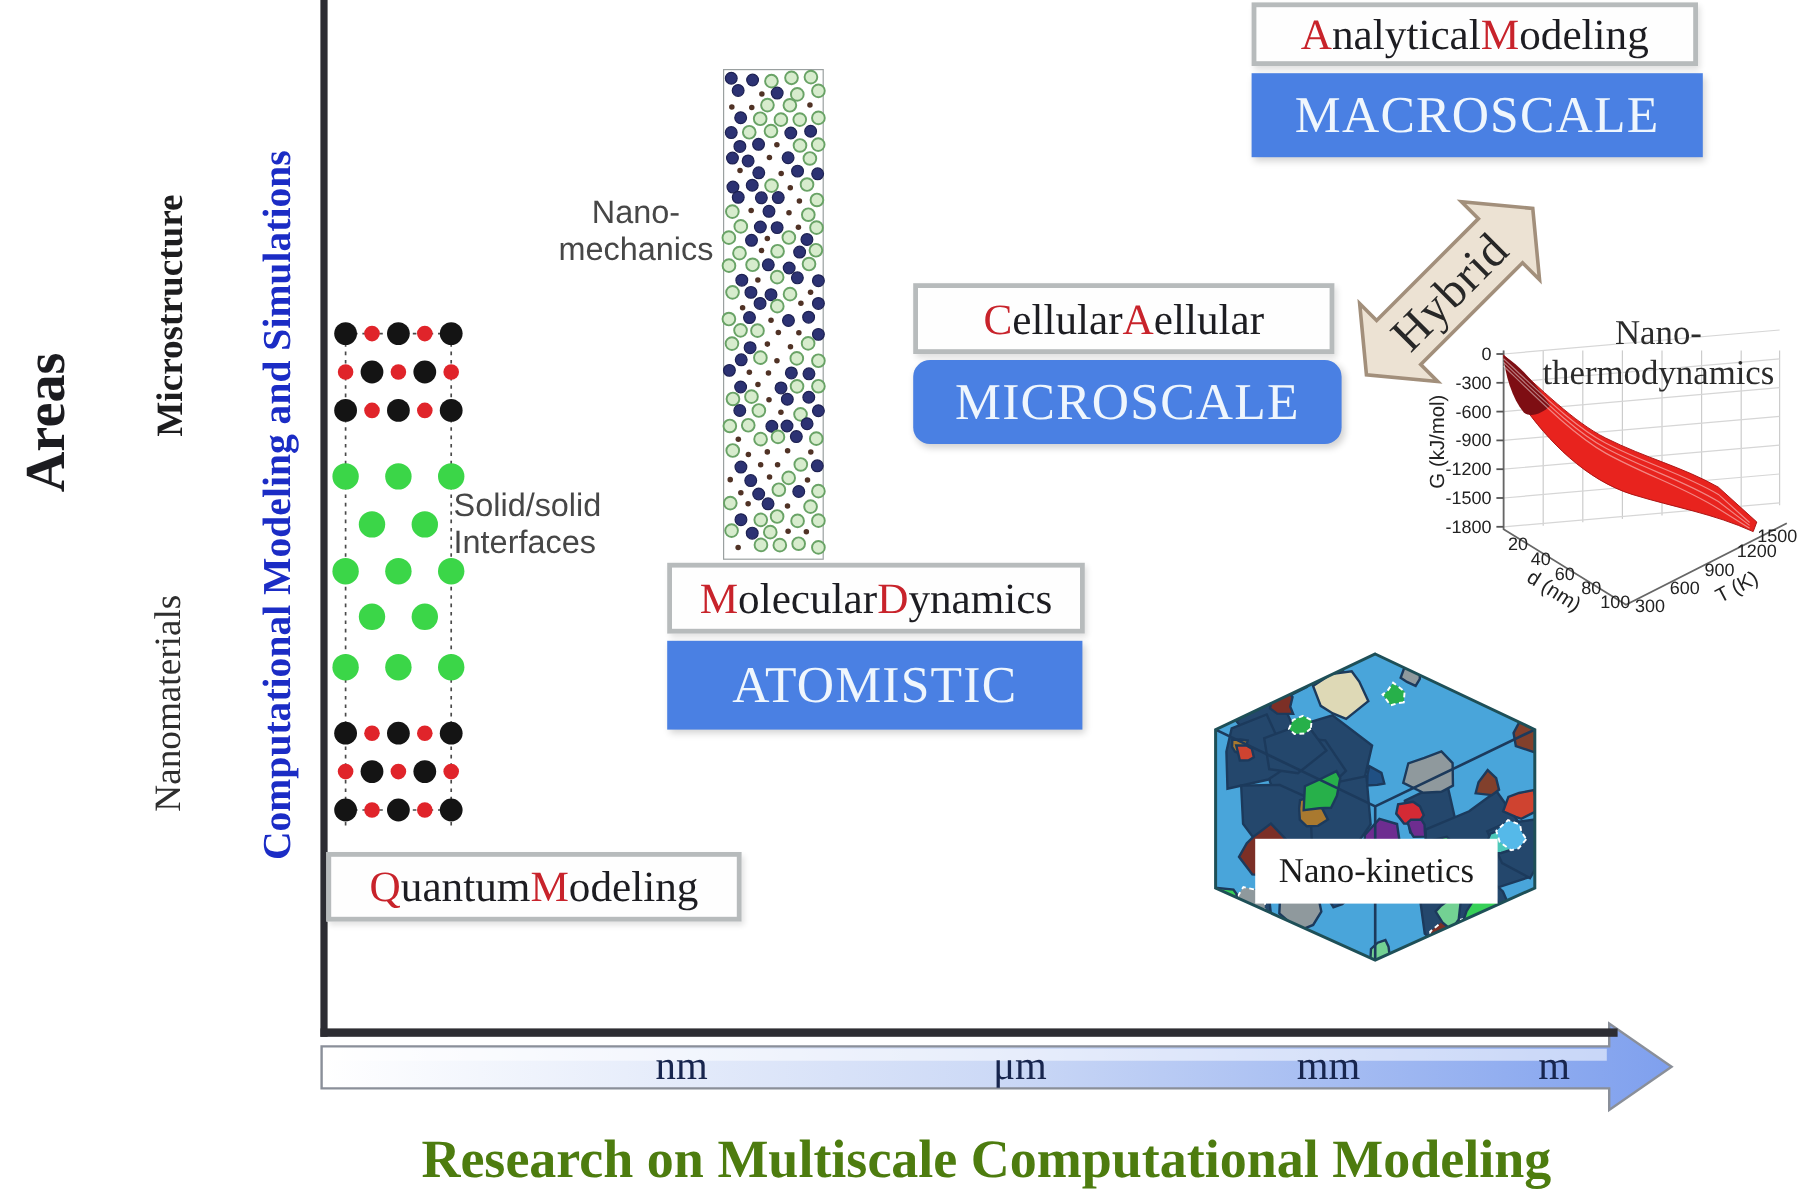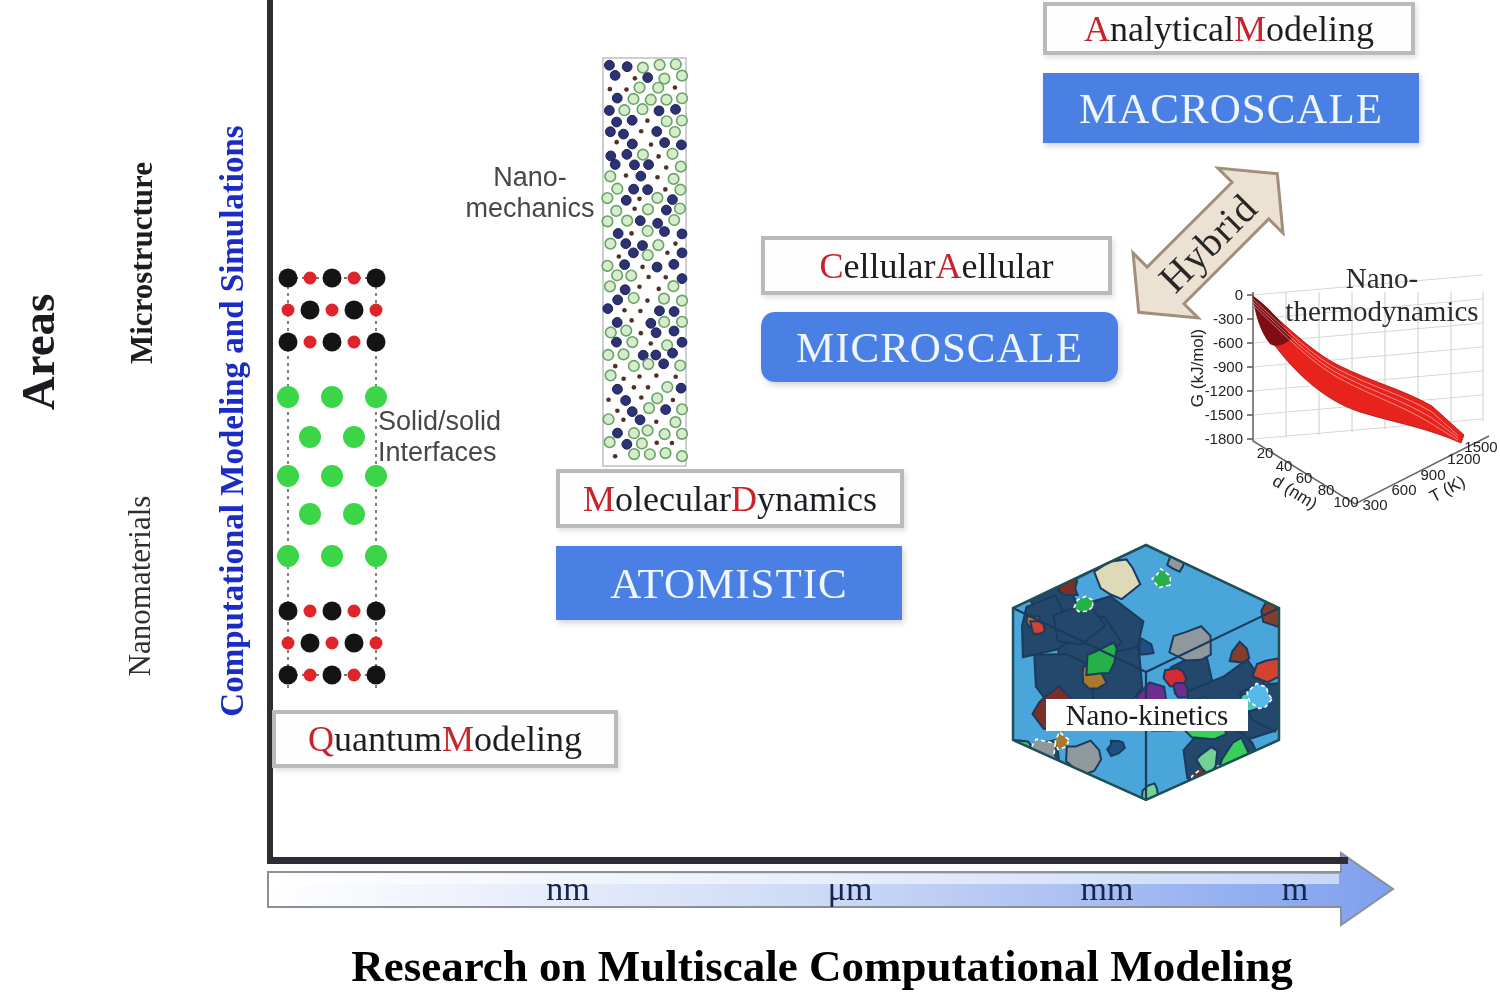--- a/index.html
+++ b/index.html
@@ -11,29 +11,29 @@
   .microL  { font-size:31px; font-weight:bold; color:#1d1d1f; }
   .nanoL   { font-size:31px; color:#2e2e2e; }
   .cmsL    { font-size:33px; font-weight:bold; color:#1b2cc5; }
   .axis-v { position:absolute; left:267px; top:0; width:6px; height:864px; background:#2d2d33; }
   .axis-h { position:absolute; left:267px; top:857px; width:1081px; height:7px; background:#2d2d33; }
   .white-box { position:absolute; background:#fefefe; border:4px solid #b7bbbc; box-sizing:border-box;
                display:flex; align-items:center; justify-content:center; font-size:36px; color:#1d1d22;
                box-shadow:2px 3px 5px rgba(0,0,0,0.12); white-space:nowrap; }
   .red-letter { color:#c8232b; }
   .blue-box { position:absolute; background:#4a80e3; display:flex; align-items:center; justify-content:center;
-              font-size:43px; color:#eff6fd; letter-spacing:1px; box-shadow:2px 3px 6px rgba(0,0,0,0.18);margin-top:12px; }
+              font-size:43px; color:#eff6fd; letter-spacing:1px; box-shadow:2px 3px 6px rgba(0,0,0,0.18); }
   .sans-note { position:absolute; font-family:"Liberation Sans", sans-serif; color:#474747;
                font-size:27px; line-height:31px; }
   .tick { position:absolute; transform:translate(-50%,-50%); font-size:34px; color:#17254e; }
   .main-title { position:absolute; left:267px; top:940px; width:1110px; text-align:center;
-                font-size:45px; font-weight:bold; color:#000000; }
+                font-size:45px; font-weight:bold; color:#4d7c0f; }
   .hybrid-text { position:absolute; left:1208px; top:243px; transform:translate(-50%,-50%) rotate(-45deg);
                  font-size:40px; color:#272727; letter-spacing:1px; }
-  .nk-label { position:absolute; left:1046px; top:699px; width:202px; height:32px; background:#ffffff;
+  .nk-label { position:absolute; left:1046px; top:699px; width:202px; height:54px; background:#ffffff;
               display:flex; align-items:center; justify-content:center; font-size:29px; color:#1b1b1b; }
   .nt-title { position:absolute; left:1262px; top:262px; width:240px; text-align:center;
               font-size:29px; line-height:33px; color:#2b2b2b; }
   svg.deco { position:absolute; left:0; top:0; pointer-events:none; }
 </style>
 </head>
 <body>
 
 <div class="canvas">
 

